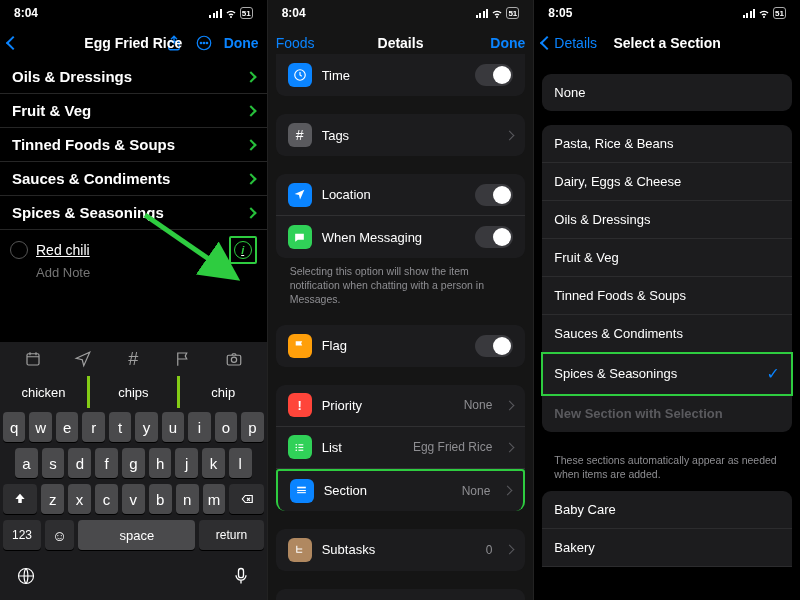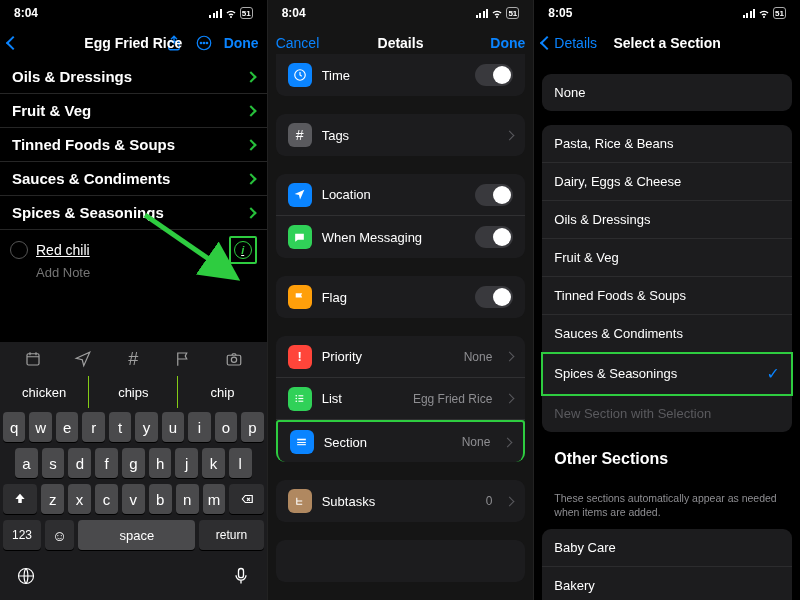--- a/index.html
+++ b/index.html
@@ -38,21 +38,21 @@
   .add-note { font-size: 13px; color: #757575; padding: 1px 0 4px 36px; }
 
   
   .arrow-svg { position: absolute; left: 140px; top: 210px; width: 110px; height: 80px; pointer-events: none; }
 
   
   .kb-wrap { position: absolute; bottom: 0; left: 0; right: 0; background: #1c1c1e; }
   .kb-toolbar { display: flex; align-items: center; justify-content: space-around; height: 34px; padding: 0 8px; color: #a0a0a0; font-size: 15px; }
   .kb-toolbar .tool { width: 22px; height: 22px; display: flex; align-items: center; justify-content: center; }
   .sugg { display: flex; height: 32px; }
-  .sugg div { flex: 1; display: flex; align-items: center; justify-content: center; color: #fff; font-size: 13px; border-right: 1px solid #84cc16; }
+  .sugg div { flex: 1; display: flex; align-items: center; justify-content: center; color: #fff; font-size: 13px; border-right: 3px solid #84cc16; }
   .sugg div:last-child { border-right: none; }
   .kb-rows { padding: 4px 3px 6px 3px; }
   .kb-row { display: flex; justify-content: center; gap: 4px; margin-bottom: 6px; }
   .key { background: #4a4a4c; color: #fff; border-radius: 4px; height: 30px; display: flex; align-items: center; justify-content: center; font-size: 15px; flex: 1; min-width: 0; box-shadow: 0 1px 0 #000; }
   .key.dark { background: #2e2e30; }
   .key.space { flex: 4; font-size: 13px; }
   .key.ret { flex: 2.2; font-size: 12px; }
   .key.shift, .key.bksp { flex: 1.3; }
   .kb-bottom { display: flex; justify-content: space-between; align-items: center; padding: 4px 16px 10px 16px; color: #fff; }
   .cell { display: flex; align-items: center; padding: 8px 12px; gap: 10px; background: #1c1c1e; border-bottom: 0.5px solid #303032; font-size: 13px; min-height: 42px; }
@@ -68,21 +68,21 @@
   .p2-note { font-size: 10.5px; color: #8e8e92; padding: 6px 14px 0 14px; line-height: 1.35; }
   .p2-pad { padding: 0 8px; }
   .hl-green { border: 2.5px solid #2ecc40; border-radius: 3px; }
   .add-img { color: #0a84ff; }
 
   
   .p3-pad { padding: 0 8px; }
   .srow { display: flex; align-items: center; justify-content: space-between; padding: 11px 12px; background: #1c1c1e; border-bottom: 0.5px solid #2c2c2e; font-size: 13px; color: #fff; }
   .srow.solo { border-radius: 9px; border-bottom: none; margin-top: 14px; margin-bottom: 14px; }
   .srow.gtop { border-top-left-radius: 9px; border-top-right-radius: 9px; }
-  .srow.gbot { border-bottom-left-radius: 9px; border-bottom-right-radius: 9px; border-bottom: none; }
+  .srow.gbot { border-bottom-left-radius: 9px; border-bottom-right-radius: 9px; border-bottom: none; font-weight: bold; }
   .check { color: #0a84ff; font-size: 16px; }
   .dim { color: #5a5a5e; }
   .p3-head { font-size: 16px; font-weight: 700; padding: 18px 12px 2px 12px; }
   .p3-sub { font-size: 10.5px; color: #8e8e92; padding: 2px 12px 10px 12px; line-height: 1.35; margin-top: 19px; }
   .hl3 { outline: 2.5px solid #2ecc40; outline-offset: -1px; }
 </style>
 </head>
 <body>
 
 <div class="panel">
@@ -276,21 +276,21 @@
         </span>
       <svg class="wifi" viewBox="0 0 24 24" fill="#fff">
           <path d="M12 18a2 2 0 100 4 2 2 0 000-4zm-5-3a8 8 0 0110 0l-2 2a5 5 0 00-6 0zm-4-4a14 14 0 0118 0l-2 2a11 11 0 00-14 0z"></path>
         </svg>
       <span class="batt">
           <span>51</span>
         </span>
     </span>
   </div>
   <div class="nav">
-    <span class="link">Cancel</span>
+    <span class="link">Foods</span>
     <span class="title">Details</span>
     <span class="right">
         <span class="link" style="font-weight:600;">Done</span>
       </span>
   </div>
 
   <div class="p2-pad" style="margin-top:-6px;">
     <div class="cell group-bot">
       <span class="appicon" style="background:#0a84ff;">
           <svg width="14" height="14" viewBox="0 0 24 24" fill="none" stroke="#fff" stroke-width="2">
@@ -321,20 +321,21 @@
     </div>
     <div class="cell group-bot">
       <span class="appicon" style="background:#30d158;">
           <svg width="13" height="13" viewBox="0 0 24 24" fill="#fff">
             <path d="M4 5h16v11H9l-5 4z"></path>
           </svg>
         </span>
       <span class="label">When Messaging</span>
       <span class="toggle"></span>
     </div>
+    <div class="p2-note">Selecting this option will show the item notification when chatting with a person in Messages.</div>
 
     <div class="cell solo">
       <span class="appicon" style="background:#ff9f0a;">
           <svg width="13" height="13" viewBox="0 0 24 24" fill="#fff">
             <path d="M5 21V4h12l-2 4 2 4H5"></path>
           </svg>
         </span>
       <span class="label">Flag</span>
       <span class="toggle"></span>
     </div>
@@ -442,21 +443,20 @@
         </div>
         <div class="srow hl3">
           <span>Spices &amp; Seasonings</span>
           <span class="check">✓</span>
         </div>
         <div class="srow gbot dim">
           <span>New Section with Selection</span>
         </div>
       </div>
 
-    <div class="p3-head">Other Sections</div>
     <div class="p3-sub">These sections automatically appear as needed when items are added.</div>
 
     <div id="p3-others">
         <div class="srow gtop">
           <span>Baby Care</span>
         </div>
         <div class="srow">
           <span>Bakery</span>
         </div>
       </div>

